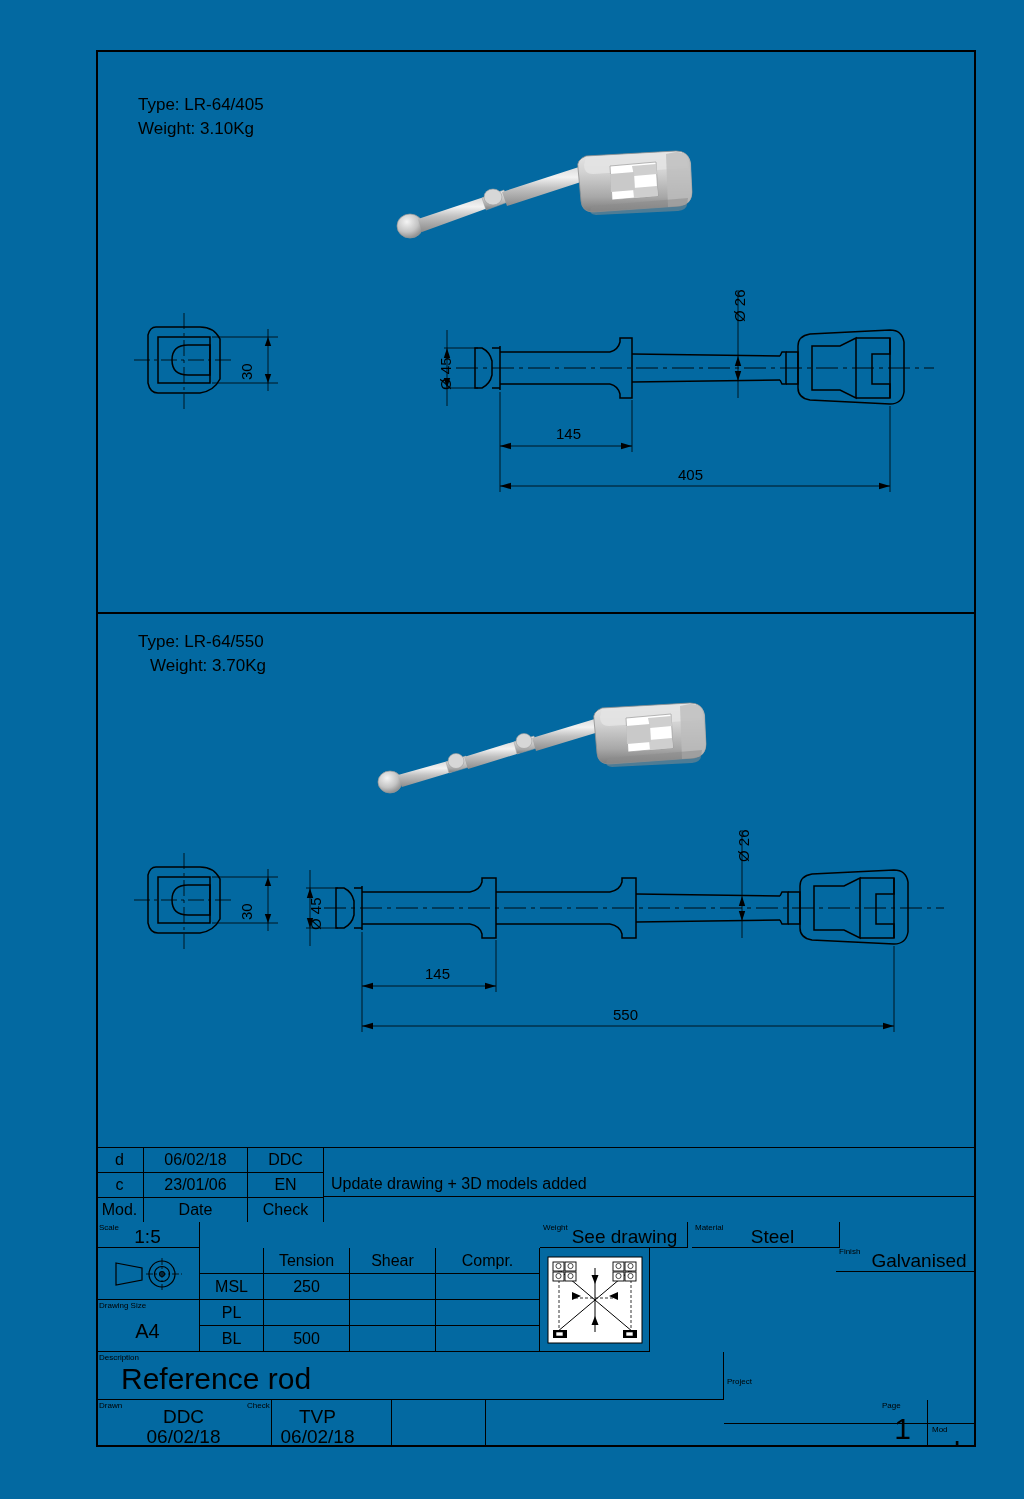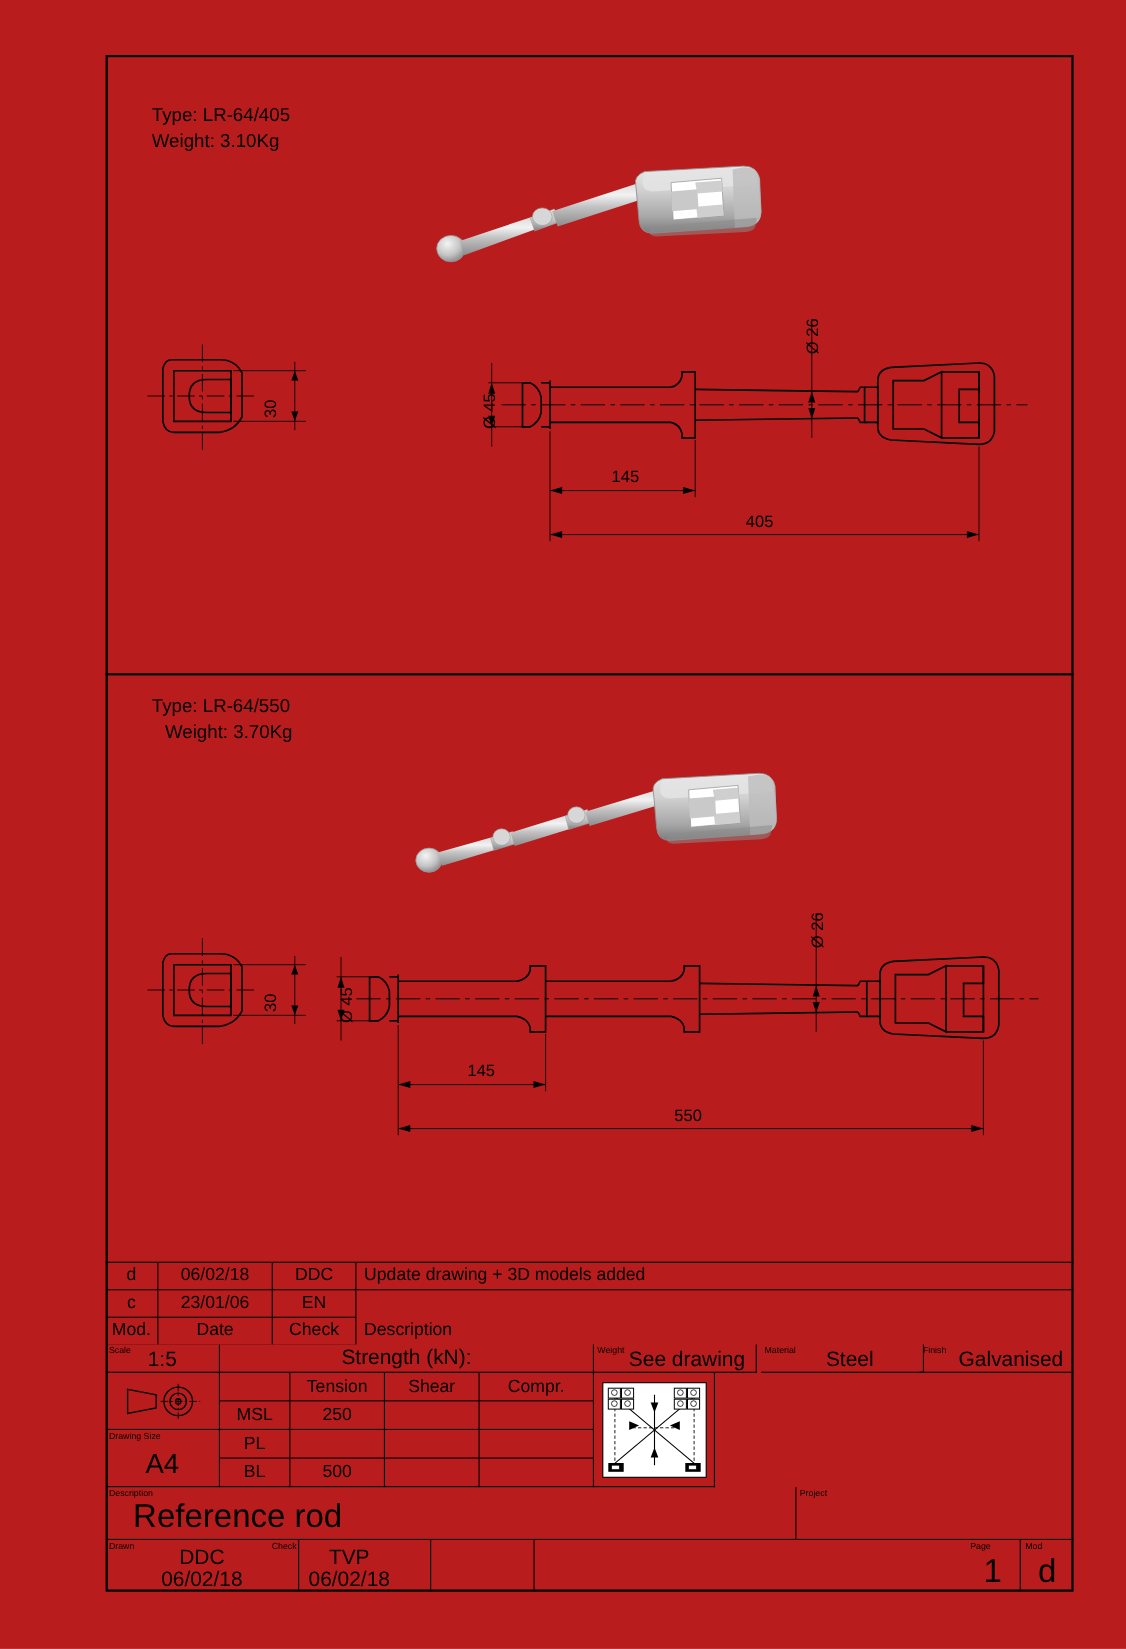--- a/index.html
+++ b/index.html
@@ -4,21 +4,21 @@
 <style>
   html,body{margin:0;padding:0;background:#ffffff;}
   body{
     width:1024px;height:1499px;
     font-family:"Liberation Sans", sans-serif;
     color:#000;
     -webkit-font-smoothing:antialiased;
   }
   #sheet{
     position:absolute;left:0;top:0;width:1024px;height:1499px;
-    background:#b91c1c;overflow:hidden;
+    background:#0369a1;overflow:hidden;
   }
   
   .frame{
     position:absolute;
     left:96px;top:50px;
     width:880px;height:1397px;
     border:2px solid #000;
     box-sizing:border-box;
   }
 
@@ -51,32 +51,32 @@
     position:absolute;
     box-sizing:border-box;
     border-right:1.5px solid #000;
     border-bottom:1.5px solid #000;
     display:flex;
     align-items:center;
     justify-content:center;
     font-size:16px;
     white-space:nowrap;
   }
-  .tb-cell.nb-r{border-right:none;}
+  .tb-cell.nb-r{border-right:none;margin-top:24px;}
   .tb-cell.nb-b{border-bottom:none;}
   .tb-cell.left{justify-content:flex-start;padding-left:7px;}
   .micro{
     position:absolute;
     font-size:8px;
     left:3px;top:1px;
     letter-spacing:0px;
     line-height:9px;
   }
   .bigval{font-size:19px;}
-  .hugeval{font-size:25px;}
+  .hugeval{font-size:20px;}
   .xlval{font-size:30px;}
   .company{
     font-family:"Liberation Serif", serif;
     font-weight:bold;
     font-size:23px;
     letter-spacing:.3px;
     line-height:25px;
   }
   .addr{
     font-size:12.5px;
@@ -344,23 +344,20 @@
     <div class="tb-cell" style="left:152px;top:50px;width:76px;height:25px;">Check</div>
     <div class="tb-cell left nb-r" style="left:228px;top:50px;width:652px;height:25px;">Description</div>
   </div>
 
   <div class="tb" style="left:96px;top:1222px;width:880px;height:225px;">
 
     <div class="tb-cell" style="left:0;top:0;width:104px;height:26px;">
       <span class="micro">Scale</span>
       <span class="bigval" style="padding-top:5px;">1:5</span>
     </div>
-    <div class="tb-cell" style="left:104px;top:0;width:340px;height:26px;">
-      <span class="bigval">Strength (kN):</span>
-    </div>
     <div class="tb-cell" style="left:444px;top:0;width:148px;height:26px;">
       <span class="micro">Weight</span>
       <span class="bigval" style="padding-left:22px;padding-top:4px;">See drawing</span>
     </div>
     <div class="tb-cell" style="left:596px;top:0;width:148px;height:26px;justify-content:center;">
       <span class="micro">Material</span>
       <span class="bigval" style="padding-left:14px;padding-top:4px;">Steel</span>
     </div>
     <div class="tb-cell nb-r" style="left:740px;top:0;width:140px;height:26px;">
       <span class="micro">Finish</span>

